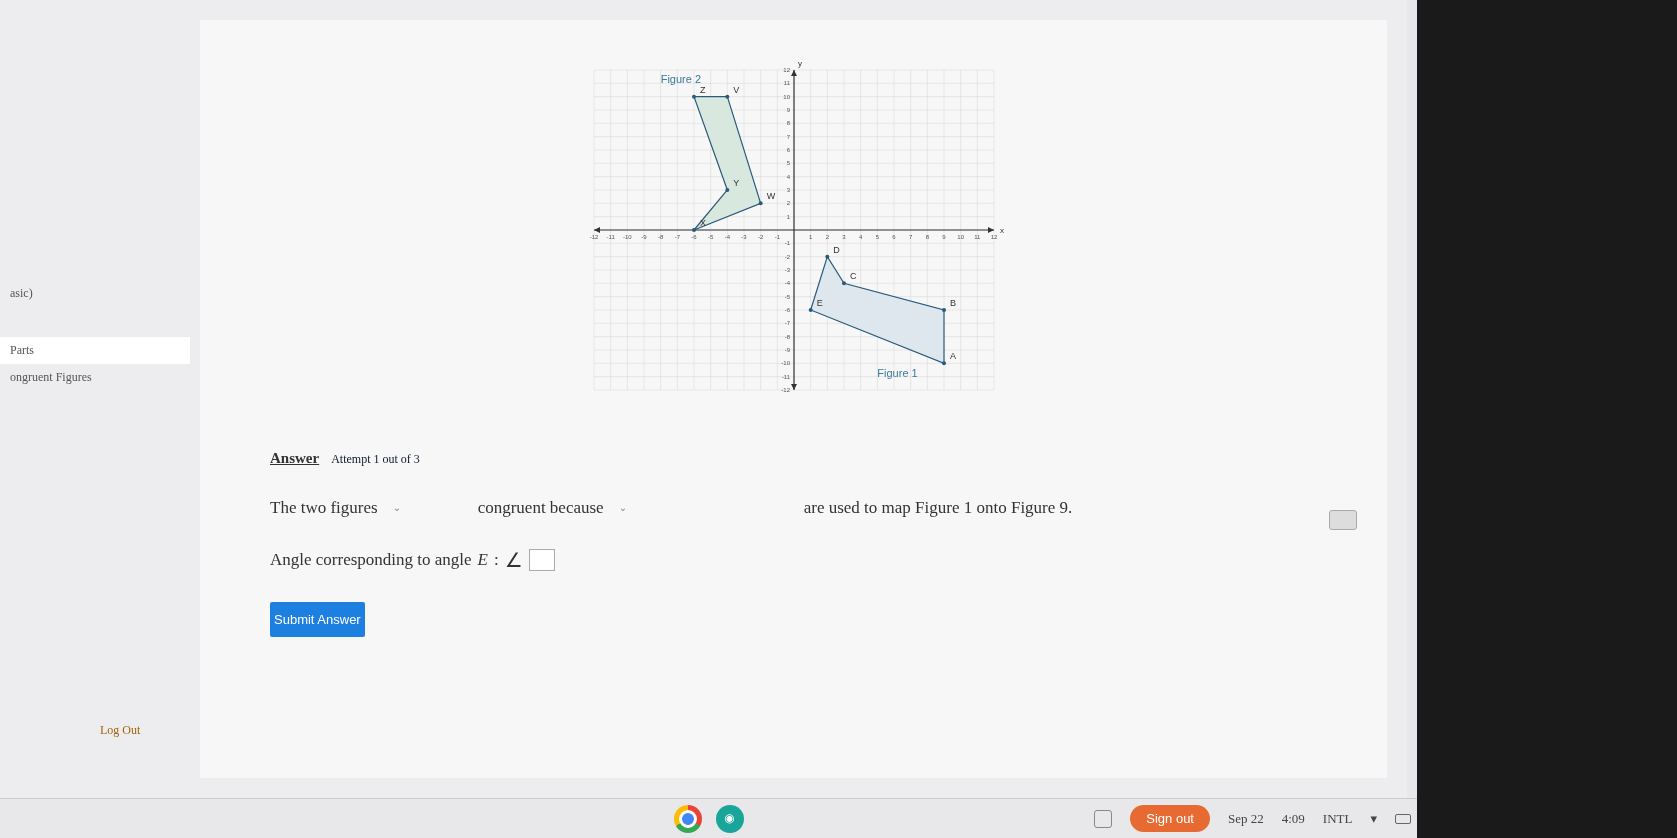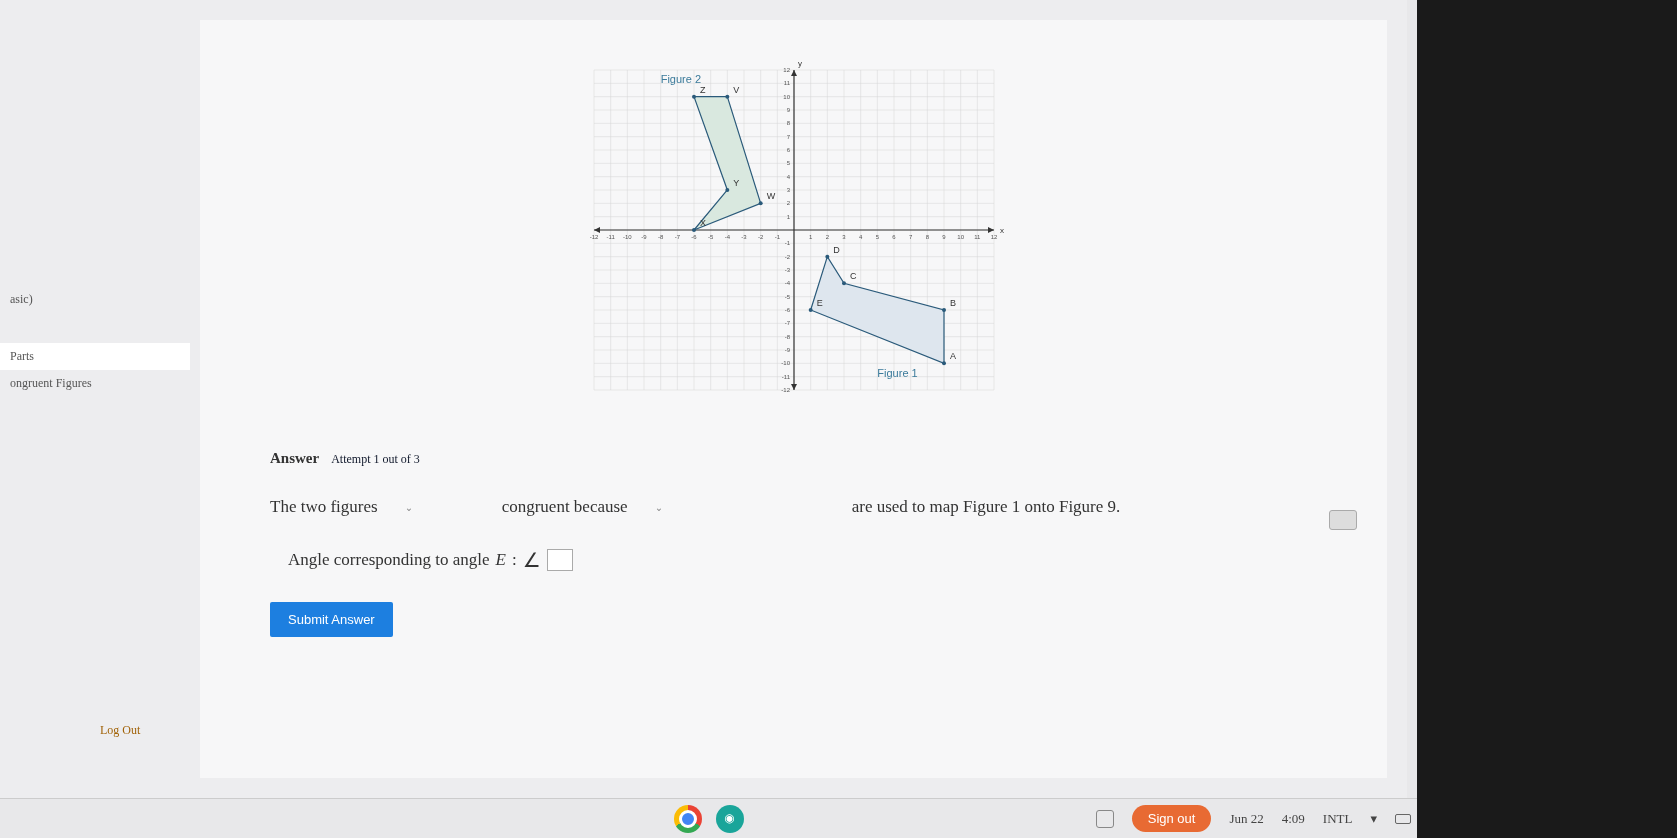--- a/index.html
+++ b/index.html
@@ -15,21 +15,21 @@
       position: absolute;
       left: 0;
       top: 0;
       right: 270px;
       bottom: 40px;
       background: #ededef;
     }
     .sidebar {
       position: absolute;
       left: 0;
-      top: 286px;
+      top: 280px;
       width: 190px;
     }
     .sidebar-item {
       padding: 6px 10px;
       font-size: 12px;
       color: #555;
       cursor: pointer;
     }
     .sidebar-item.active {
       background: #ffffff;
@@ -62,65 +62,65 @@
     .answer-header {
       display: flex;
       align-items: baseline;
       gap: 12px;
       margin-bottom: 30px;
     }
     .answer-label {
       font-weight: bold;
       font-size: 15px;
       color: #333;
+      text-decoration: underline;
     }
     .attempt-text {
       font-size: 12px;
       color: #0f172a;
     }
     .sentence {
       font-size: 17px;
       color: #333;
       display: flex;
-      align-items: flex-start;
+      align-items: center;
       flex-wrap: wrap;
-      gap: 12px;
+      gap: 0;
       margin-bottom: 30px;
     }
     .dropdown-slot {
       display: inline-flex;
       align-items: center;
       min-width: 100px;
       padding: 4px 8px;
       border: 1px solid transparent;
       cursor: pointer;
     }
     .chevron { font-size: 10px; color: #888; margin-left: 6px; }
     .angle-line {
       font-size: 17px;
       color: #333;
       display: flex;
       align-items: center;
       gap: 6px;
       margin-bottom: 30px;
-      margin-left: 18px;
     }
     .angle-symbol { font-family: serif; font-style: italic; }
     .fill-box {
       display: inline-block;
       width: 26px;
       height: 22px;
       border: 1px solid #aaa;
       background: #fff;
     }
     .submit-btn {
       background: #1d7fe0;
       color: #fff;
       border: none;
-      padding: 10px 18px;
+      padding: 10px 4px;
       font-size: 13px;
       cursor: pointer;
       border-radius: 2px;
     }
     .side-icon {
       position: absolute;
       right: 30px;
       top: 490px;
       width: 28px;
       height: 20px;
@@ -365,19 +365,19 @@
 </div>
 
 <div class="taskbar">
   <div class="taskbar-center">
     <div class="taskbar-icon chrome-icon"></div>
     <div class="taskbar-icon teal-icon">◉</div>
   </div>
   <div class="taskbar-right">
     <div class="taskbar-ic"></div>
     <button class="signout-btn">Sign out</button>
-    <span>Jun 22</span>
+    <span>Sep 22</span>
     <span>4:09</span>
     <span>INTL</span>
     <span>▾</span>
     <span style="border:1px solid #666;width:16px;height:10px;border-radius:2px;display:inline-block;"></span>
   </div>
 </div>
 
 </body></html>

